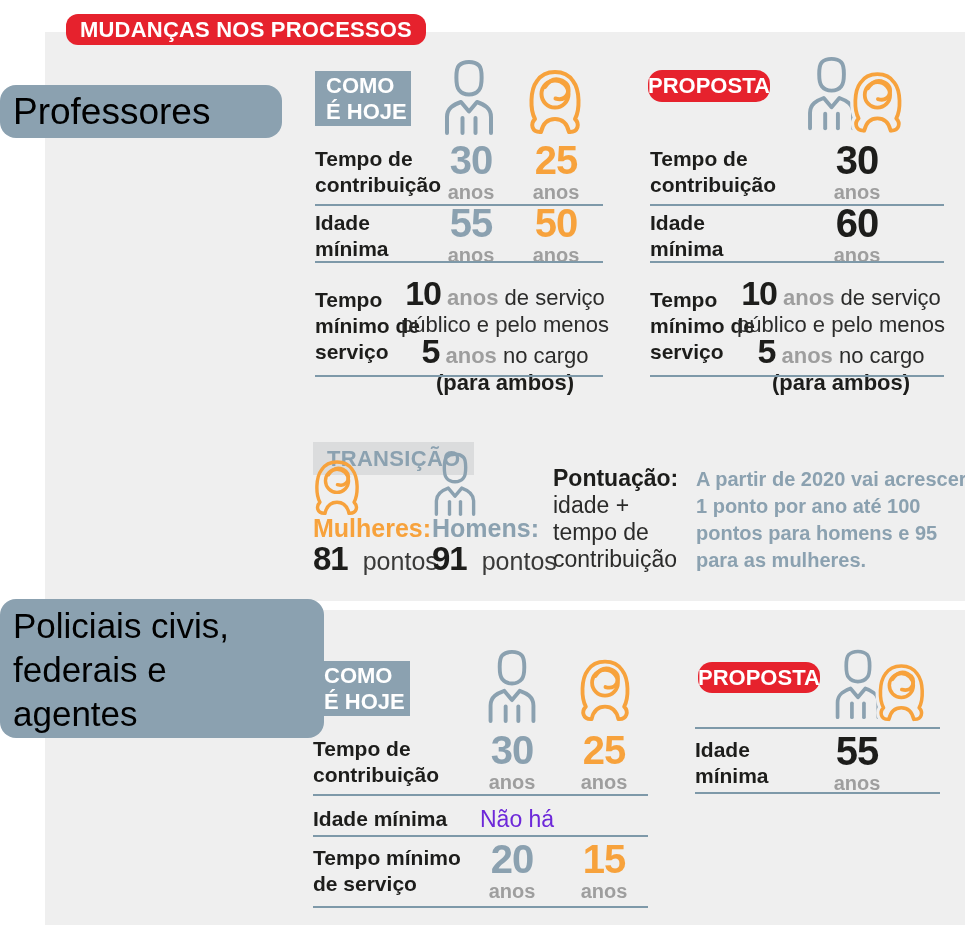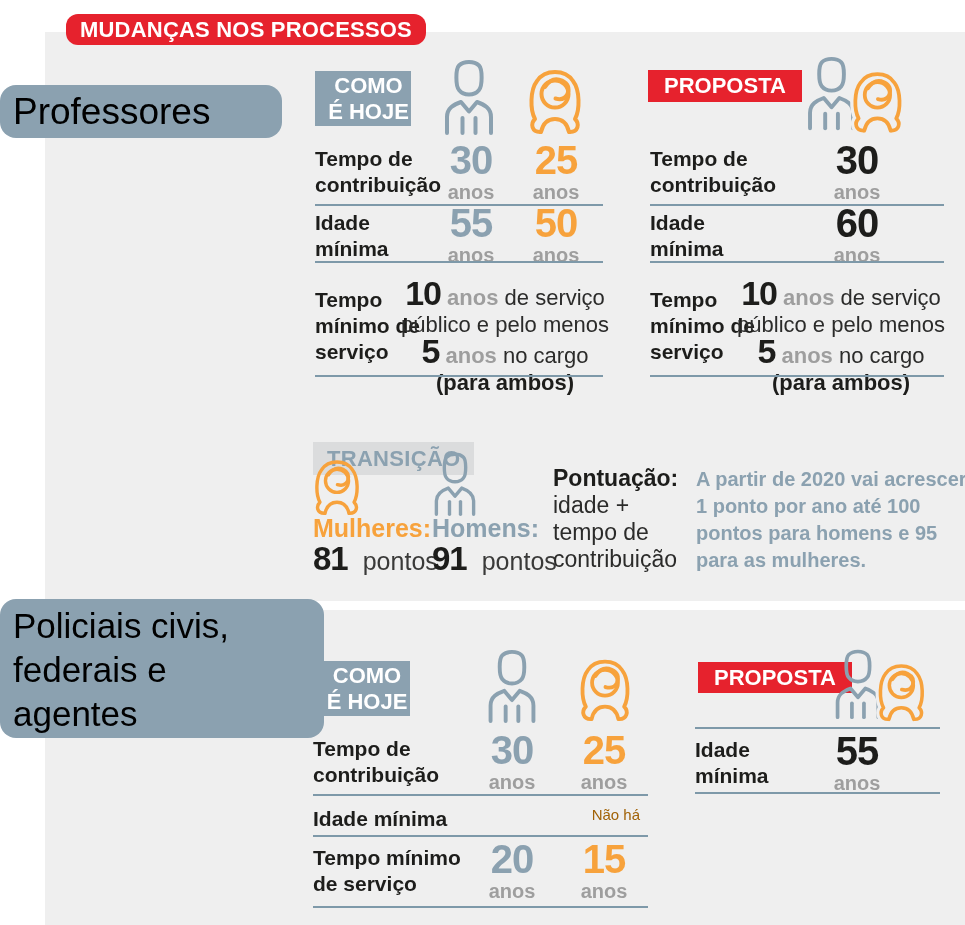--- a/index.html
+++ b/index.html
@@ -11,34 +11,34 @@
   .canvas{position:relative;width:965px;height:925px;background:#ffffff;overflow:hidden;}
   .panel{position:absolute;background:var(--panel);}
   .p1{left:45px;top:32px;width:920px;height:569px;}
   .p2{left:45px;top:610px;width:920px;height:315px;}
   .banner{position:absolute;left:66px;top:14px;background:var(--red);color:#fff;
     font-weight:bold;font-size:22px;line-height:31px;padding:0 14px;letter-spacing:.2px;border-radius:12px;}
   .section-title{position:absolute;background:var(--bluegray);color:#000000;font-weight:normal;white-space:pre-line;border-radius:16px;}
   .t-prof{left:0;top:85px;width:282px;height:53px;font-size:37px;line-height:53px;padding-left:13px;}
   .t-pol{left:0;top:599px;width:324px;height:139px;font-size:35px;line-height:44px;padding:5px 0 0 13px;}
   .tag{position:absolute;font-weight:bold;white-space:pre-line;}
-  .bluetag{background:var(--bluegray);color:#fff;font-size:22px;line-height:26px;padding:2px 0 0 11px;text-align:center;}
-  .redtag{background:var(--red);color:#fff;font-size:22px;padding:0 16px;}
+  .bluetag{background:var(--bluegray);color:#fff;font-size:22px;line-height:26px;padding:2px 0 0 11px;}
+  .redtag{background:var(--red);color:#fff;font-size:22px;padding:0 0;border-radius:14px;}
   .graytag{background:var(--transbg);color:var(--transtxt);font-size:22px;line-height:33px;padding:0 14px;letter-spacing:.3px;margin-top:32px;}
   .rowlabel{position:absolute;color:var(--dark);font-weight:bold;font-size:21px;line-height:26px;white-space:pre-line;}
   .val{position:absolute;text-align:center;}
   .num{display:block;font-weight:bold;font-size:40px;line-height:42px;letter-spacing:-1px;}
   .num-blue{color:var(--bluegray);} .num-orange{color:var(--orange);} .num-dark{color:var(--dark);}
   .unit{display:block;font-weight:bold;font-size:20px;line-height:22px;color:var(--graytxt);}
   .divider{position:absolute;height:2px;background:var(--divider);}
   .svc{position:absolute;width:222px;text-align:center;color:#2b2b2a;font-size:22px;line-height:27px;}
   .svc-big{font-weight:bold;font-size:34px;color:var(--dark);letter-spacing:-1px;}
   .svc-unit{font-weight:bold;color:var(--graytxt);}
   .svc-bold{font-weight:bold;color:var(--dark);}
-  .plainval{position:absolute;text-align:right;color:#a16207;font-size:15px;}
+  .plainval{position:absolute;text-align:left;color:#6d28d9;font-size:23px;}
   .grp-label{position:absolute;font-weight:bold;font-size:25px;}
   .lab-orange{color:var(--orange);} .lab-blue{color:var(--bluegray);}
   .pts{position:absolute;display:inline-flex;align-items:baseline;gap:15px;}
   .pts-num{font-weight:bold;font-size:33px;color:var(--dark);letter-spacing:-1px;}
   .pts-unit{font-size:25px;color:#3a3a39;}
   .pontuacao{position:absolute;width:150px;color:#2b2b2a;font-size:23px;line-height:27px;}
   .pontuacao .p-label{font-weight:bold;color:var(--dark);display:block;}
   .pontuacao .p-text{white-space:pre-line;}
   .note{position:absolute;width:274px;color:var(--bluegray);font-weight:bold;font-size:20px;line-height:27px;}
   .ic{position:absolute;}

